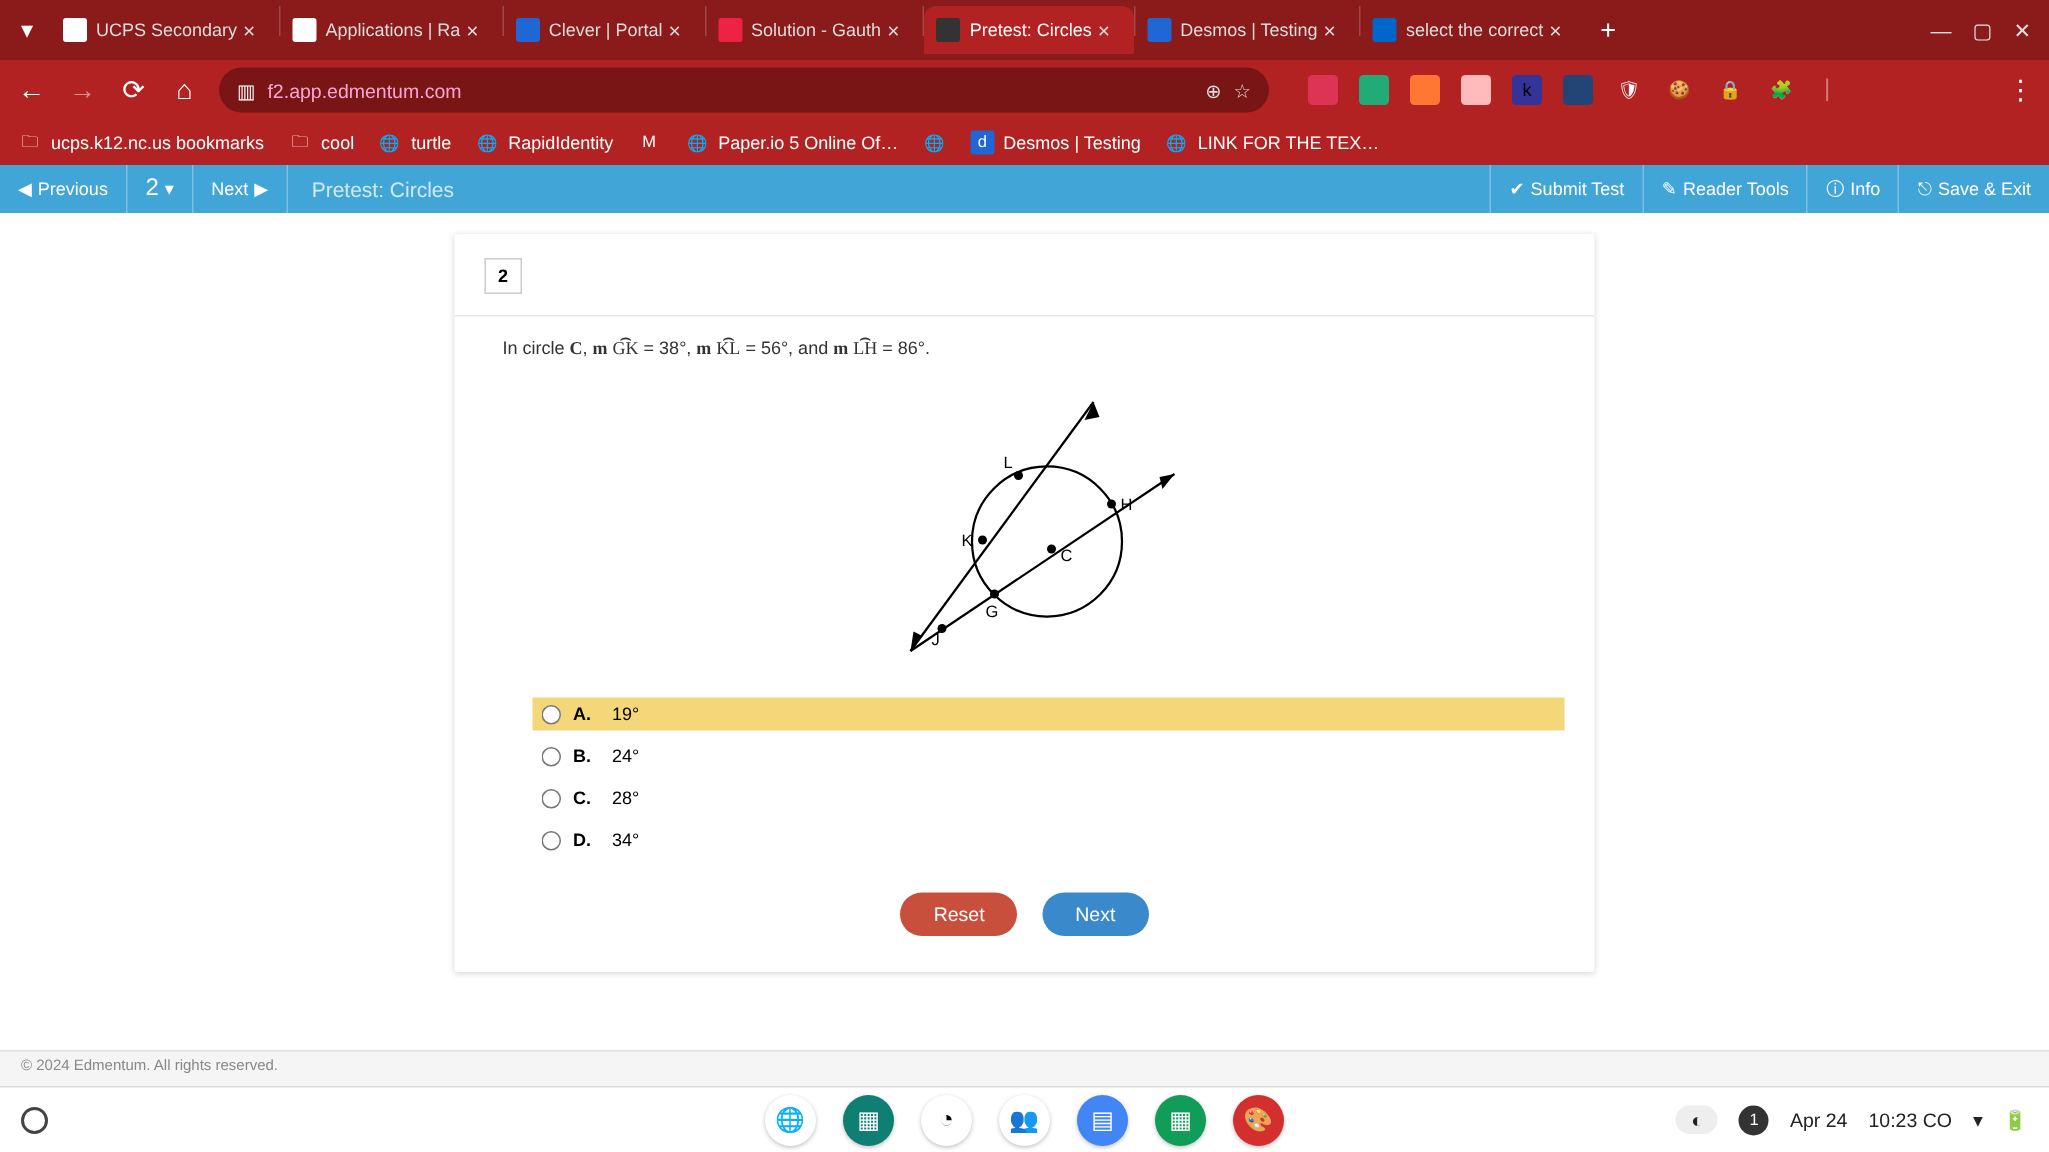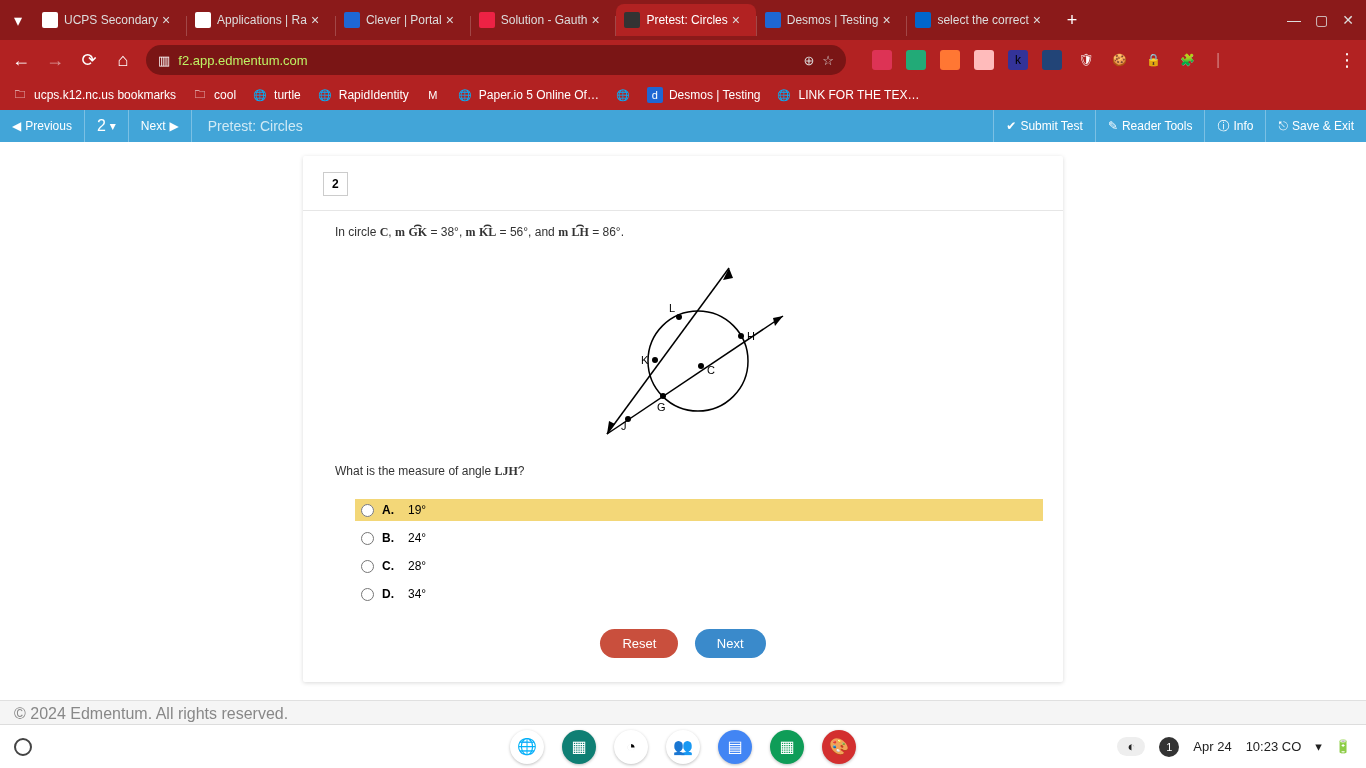--- a/index.html
+++ b/index.html
@@ -13,21 +13,21 @@
 .tab .favicon { width:16px; height:16px; margin-right:6px; font-size:10px; display:flex; align-items:center; justify-content:center; border-radius:2px; }
 .tab .title { flex:1; white-space:nowrap; overflow:hidden; text-overflow:ellipsis; }
 .tab .close { width:16px; color:#ddd; font-size:14px; margin-left:4px; }
 .tab-sep { width:1px; height:20px; background:rgba(255,255,255,0.2); }
 .newtab { color:#fff; font-size:18px; padding:0 10px; }
 .win-ctrl { margin-left:auto; display:flex; gap:14px; color:#ddd; padding-right:6px; font-size:14px; }
 
 .addr-row { background:#b22222; height:40px; display:flex; align-items:center; padding:0 10px; gap:12px; }
 .nav-btn { color:#fff; font-size:18px; width:22px; text-align:center; }
 .addr-bar { flex:0 0 700px; height:30px; background:#7a1515; border-radius:15px; display:flex; align-items:center; padding:0 12px; color:#fff; font-size:13px; }
-.addr-bar .domain { color:#bef264; }
+.addr-bar .domain { color:#f9a8d4; }
 .addr-bar .path { color:#e0b0b0; }
 .addr-icons { margin-left:auto; display:flex; gap:8px; color:#ddd; }
 .ext-row { display:flex; gap:14px; align-items:center; margin-left:14px; }
 .ext-icon { width:20px; height:20px; display:flex; align-items:center; justify-content:center; font-size:12px; border-radius:3px; }
 .menu-dots { color:#fff; font-size:18px; margin-left:auto; }
 
 .bookmarks { background:#b22222; height:30px; display:flex; align-items:center; padding:0 12px; gap:16px; font-size:12px; color:#fff; }
 .bookmarks .bm { display:flex; align-items:center; gap:6px; }
 .bm-icon { width:16px; height:16px; display:flex; align-items:center; justify-content:center; font-size:11px; }
 
@@ -38,50 +38,50 @@
 .app-title { padding:0 16px; color:#d0eaf5; font-size:14px; }
 .app-spacer { flex:1; }
 
 
 .page { background:#fff; position:absolute; left:0; right:0; top:142px; bottom:44px; overflow:auto; }
 .card { width:760px; margin:14px auto 0; background:#fff; box-shadow:0 1px 4px rgba(0,0,0,0.15); border-radius:2px; padding:16px 20px 24px; }
 .qnum { display:inline-block; border:1px solid #ccc; padding:4px 8px; font-size:12px; font-weight:bold; margin-bottom:14px; }
 .divider { border-top:1px solid #e6e6e6; margin:0 -20px 14px; }
 .qtext { font-size:12px; color:#333; margin:0 12px 16px; }
 .given { font-size:12px; color:#333; margin:0 12px 16px; }
-.arc { position:relative; display:inline-block; font-weight:bold; font-family:'Times New Roman',serif; }
+.arc { position:relative; display:inline-block; font-weight:normal; font-family:'Times New Roman',serif; }
 .arc::before { content:"⌢"; position:absolute; top:-8px; left:0; right:0; text-align:center; font-size:13px; }
 .bold { font-weight:bold; font-family:'Times New Roman',serif; }
 .fig-wrap { text-align:center; margin:6px 0 4px; }
 .fig-cap { font-style:italic; font-size:11px; color:#555; text-align:center; margin-bottom:16px; }
 .ask { font-size:12px; color:#333; margin:0 12px 20px; }
 .opts { margin-left:32px; }
 .opt { display:flex; align-items:center; gap:8px; padding:4px 6px; font-size:12px; margin-bottom:6px; }
 .opt.hl { background:#f3d778; }
 .opt .letter { font-weight:bold; width:18px; }
 .btns { text-align:center; margin-top:24px; }
 .btn { display:inline-block; padding:7px 22px; border-radius:16px; font-size:13px; color:#fff; margin:0 6px; border:none; }
 .btn.reset { background:#c94f3d; }
 .btn.next { background:#3a8acb; }
-.footer { position:absolute; left:0; right:0; bottom:44px; height:24px; font-size:16px; color:#888; padding:4px 14px; background:#f5f5f5; border-top:1px solid #e0e0e0; }
+.footer { position:absolute; left:0; right:0; bottom:44px; height:24px; font-size:10px; color:#888; padding:4px 14px; background:#f5f5f5; border-top:1px solid #e0e0e0; }
 
 
 .taskbar { position:absolute; bottom:0; left:0; right:0; height:44px; background:#fff; border-top:1px solid #ddd; display:flex; align-items:center; padding:0 14px; }
 .task-circle { width:18px; height:18px; border:2px solid #444; border-radius:50%; }
 .task-center { position:absolute; left:50%; transform:translateX(-50%); display:flex; gap:18px; }
 .task-app { width:34px; height:34px; border-radius:50%; display:flex; align-items:center; justify-content:center; font-size:16px; box-shadow:0 1px 3px rgba(0,0,0,0.25); }
 .task-right { margin-left:auto; display:flex; align-items:center; gap:14px; font-size:13px; color:#222; }
 .badge-num { width:20px; height:20px; border-radius:50%; background:#333; color:#fff; font-size:11px; display:flex; align-items:center; justify-content:center; }
 </style>
 </head>
 <body>
 
 <div class="browser-top">
   <div class="tab-dropdown">▾</div>
-  <div id="tabs-container" style="display:flex;align-items:flex-end;">
+  <div id="tabs-container" style="display:flex;align-items:flex-start;">
       <div class="tab">
         <span class="favicon" style="background:#fff"></span>
         <span class="title">UCPS Secondary</span>
         <span class="close">×</span>
       </div>
       <div class="tab-sep"></div>
       <div class="tab">
         <span class="favicon" style="background:#fff"></span>
         <span class="title">Applications | Ra</span>
         <span class="close">×</span>
@@ -252,23 +252,20 @@
         <circle cx="92" cy="104" r="3" fill="#000"></circle>
           <text x="78" y="108" font-size="11">K</text>
         <circle cx="116" cy="61" r="3" fill="#000"></circle>
           <text x="106" y="56" font-size="11">L</text>
         <circle cx="178" cy="80" r="3" fill="#000"></circle>
           <text x="184" y="84" font-size="11">H</text>
         <circle cx="138" cy="110" r="3" fill="#000"></circle>
           <text x="144" y="118" font-size="11">C</text>
       </svg>
     </div>
-    <p class="ask">
-      <span>What is the measure of angle </span><span class="bold">LJH</span><span>?</span>
-    </p>
     <div class="opts" id="opts">
         <label class="opt hl">
           <input type="radio" name="ans" style="">
           <span class="letter">A.</span>
           <span>19°</span>
         </label>
         <label class="opt">
           <input type="radio" name="ans" style="">
           <span class="letter">B.</span>
           <span>24°</span>

